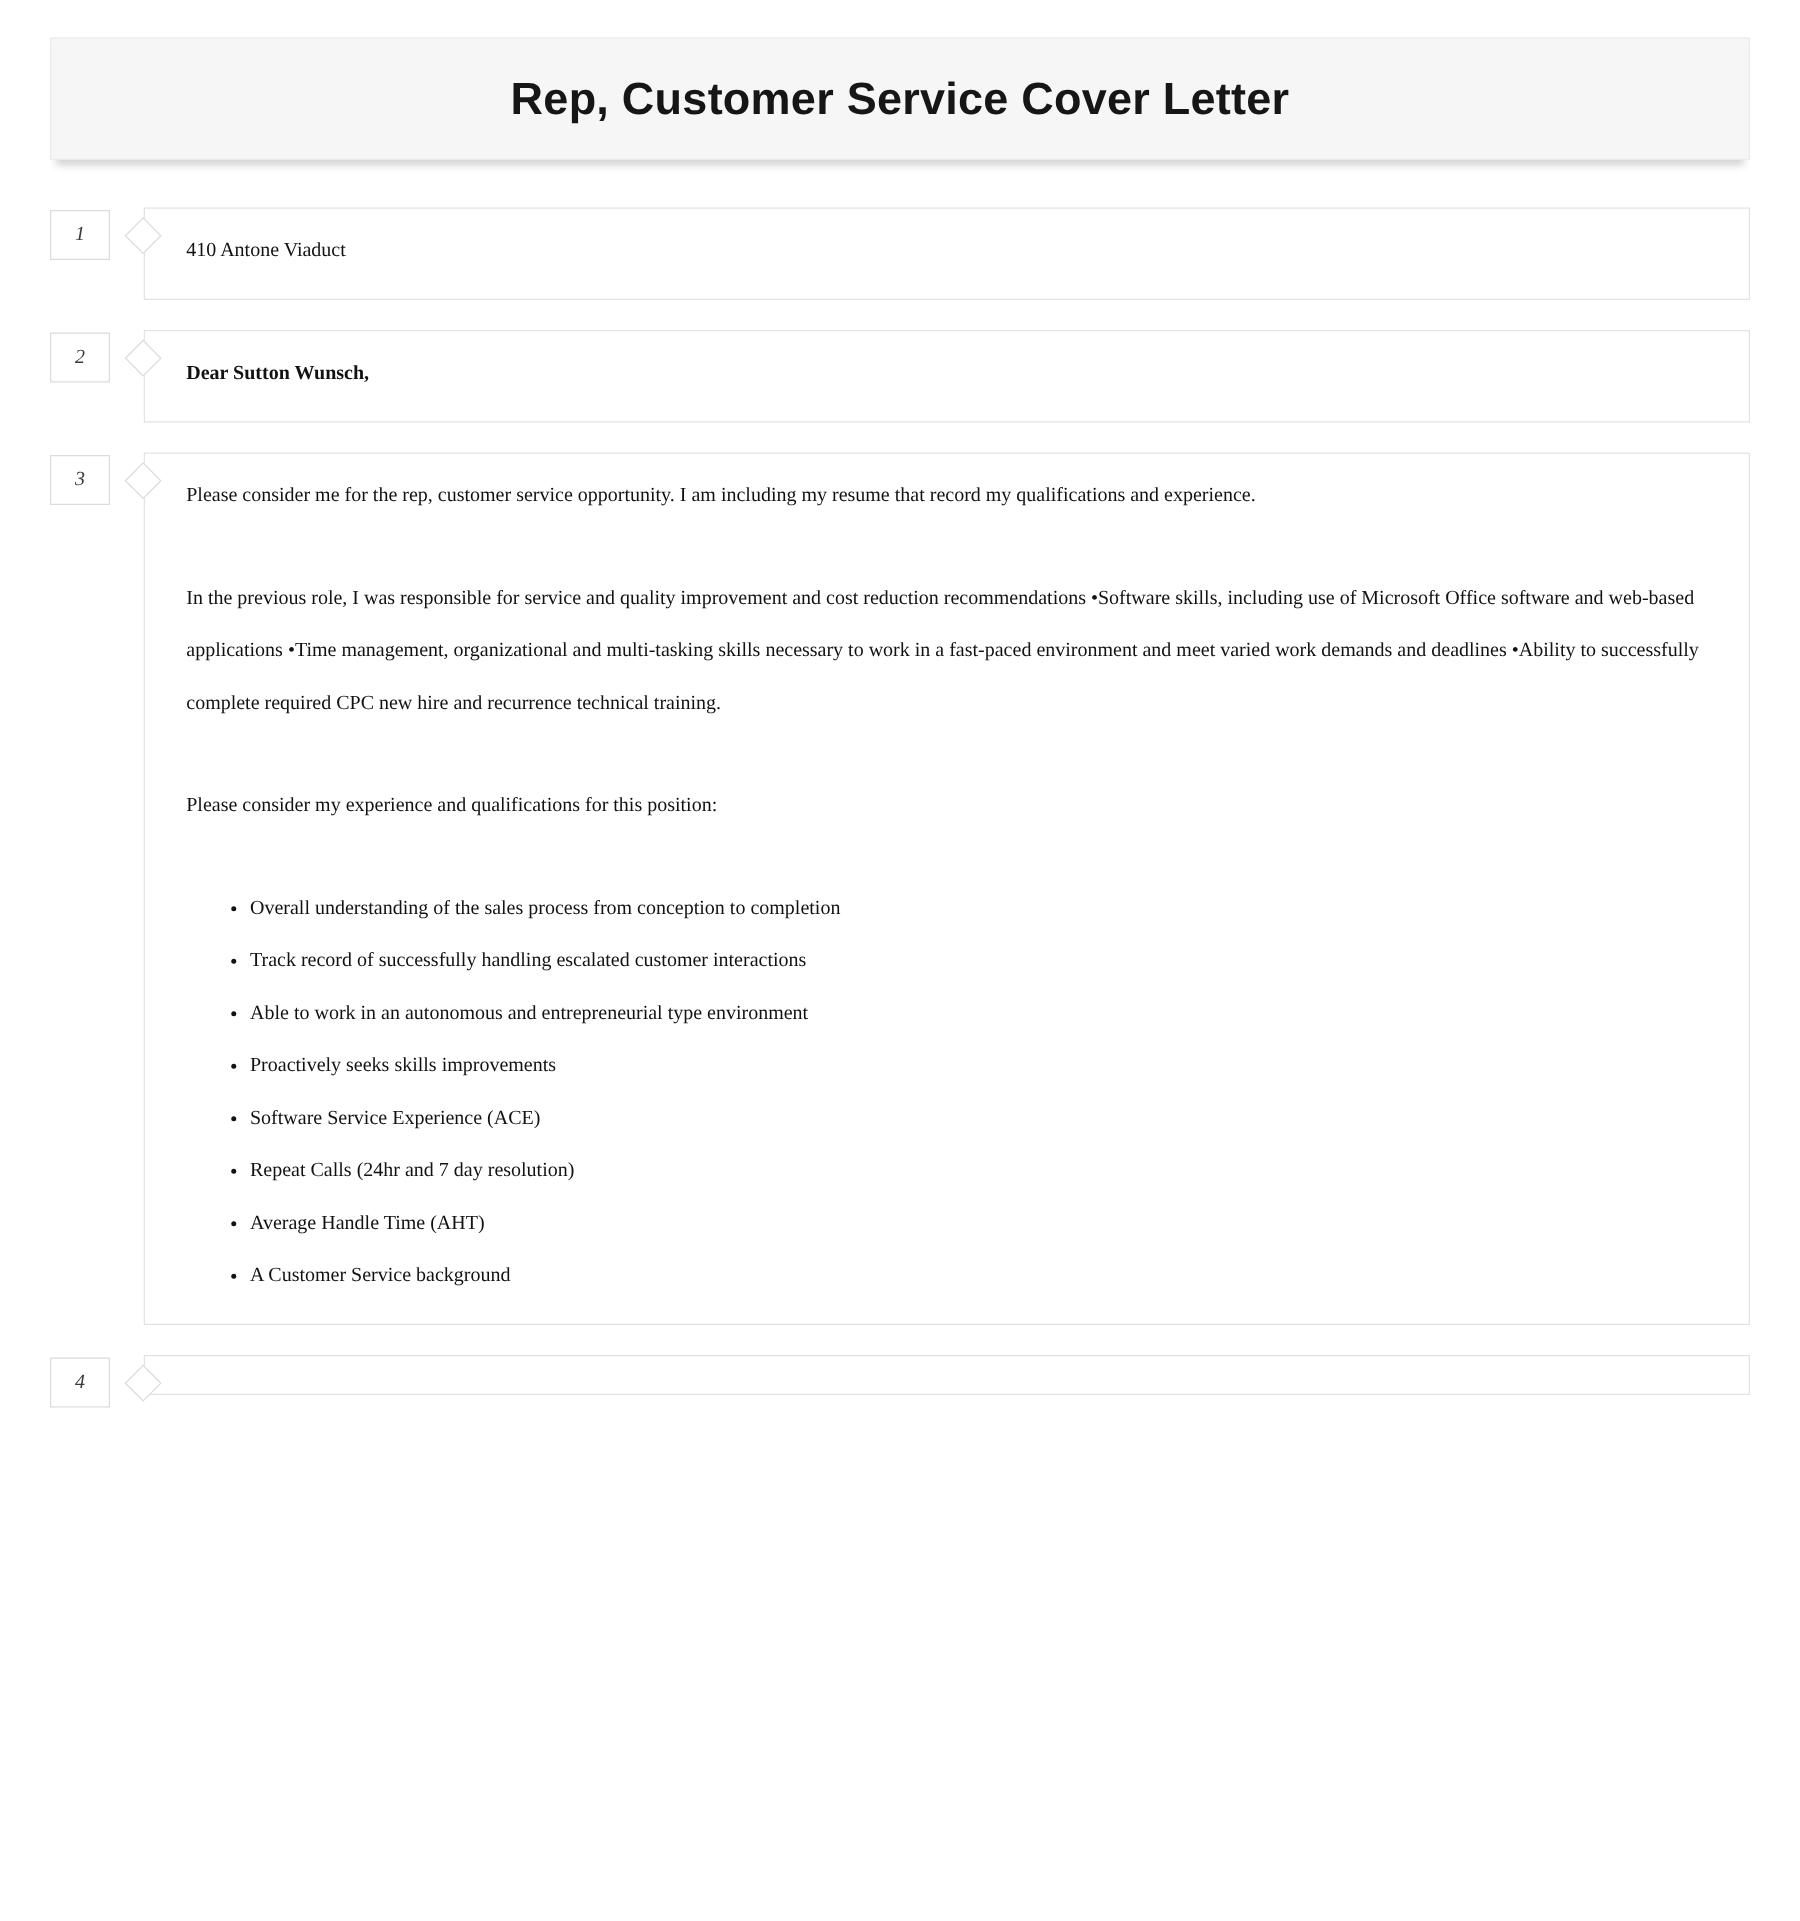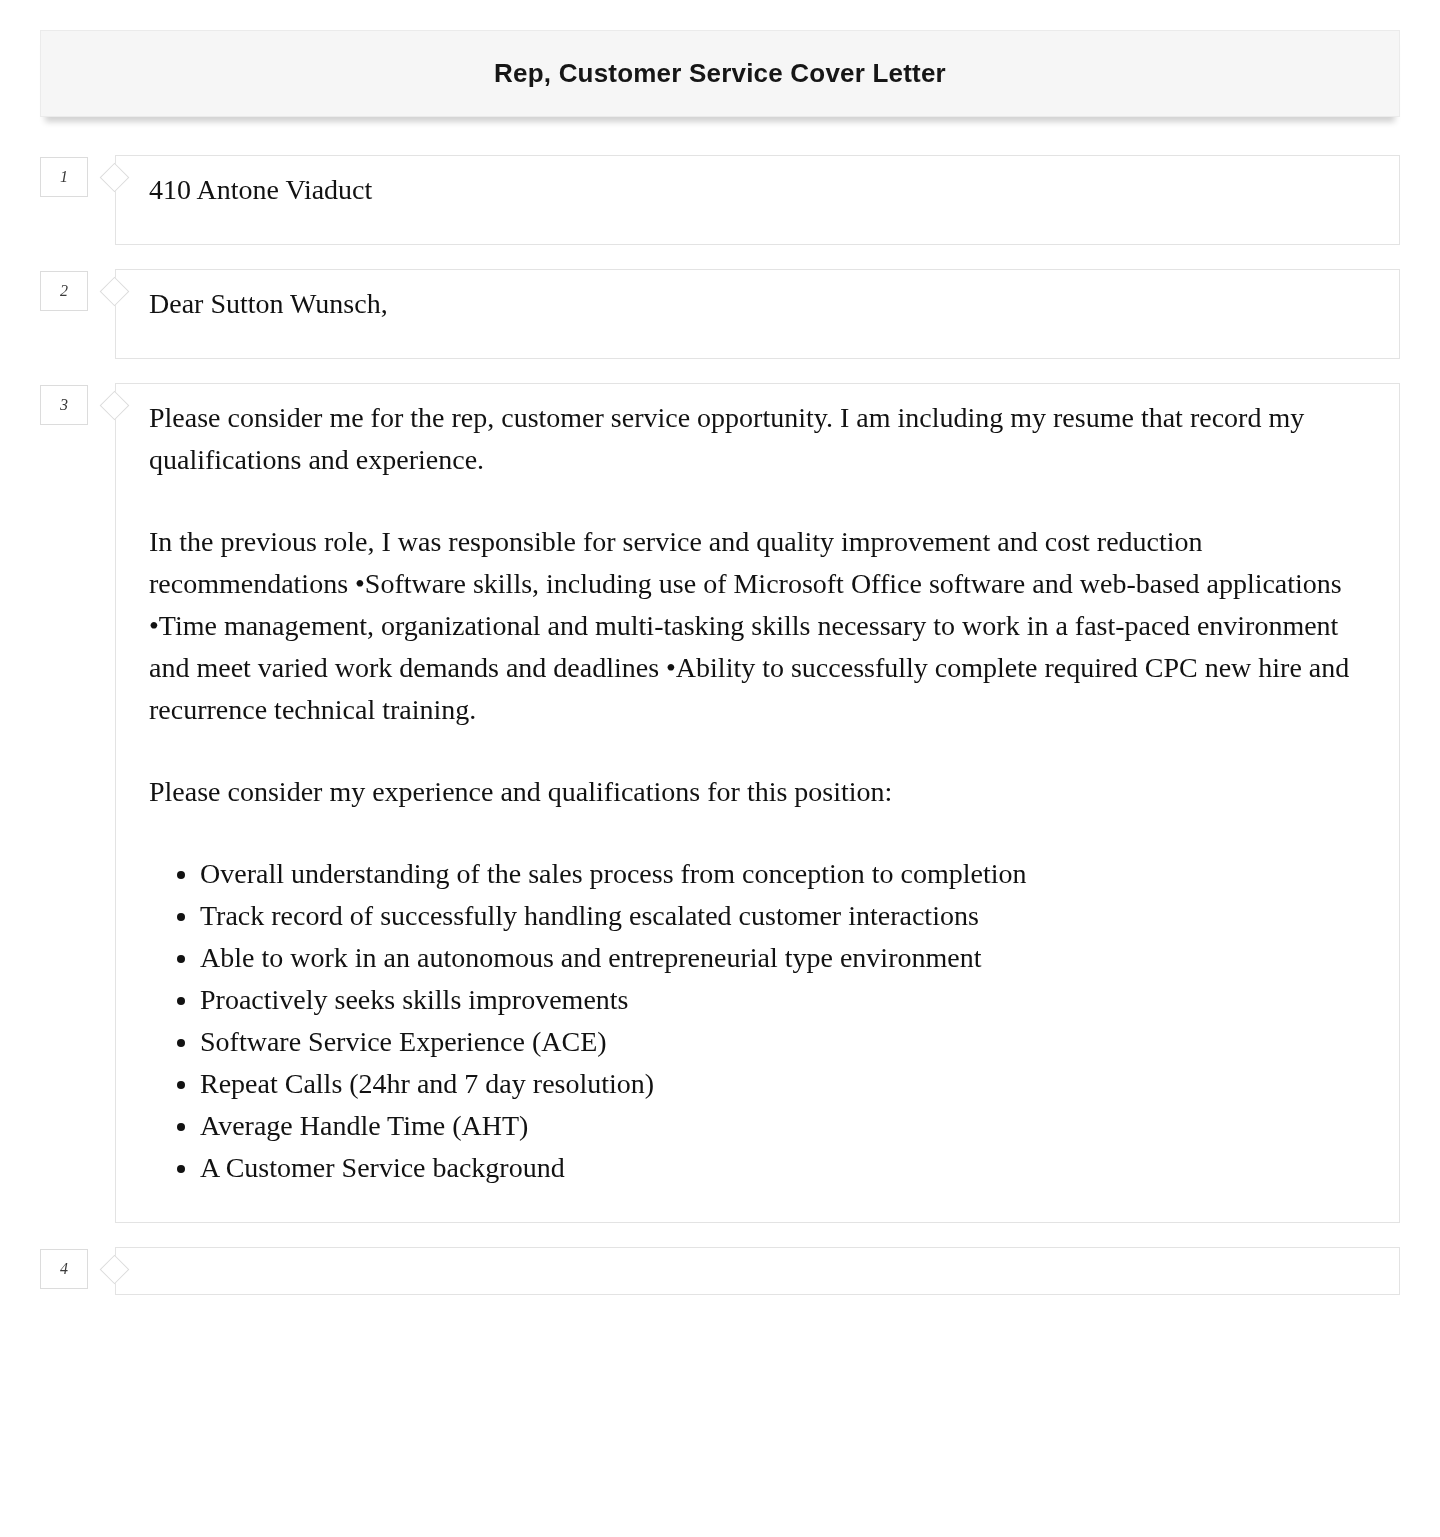--- a/index.html
+++ b/index.html
@@ -14,21 +14,21 @@
   .page-header {
     margin: 30px 40px 0 40px;
     background: #f6f6f6;
     border: 1px solid #ebebeb;
     padding: 27px 10px;
     text-align: center;
     box-shadow: 0 10px 6px -5px rgba(0,0,0,0.18);
   }
   .page-header h1 {
     font-family: "Liberation Sans", "DejaVu Sans", sans-serif;
-    font-size: 26px;
+    font-size: 36px;
     font-weight: 700;
     color: #161616;
     letter-spacing: 0.2px;
   }
 
   .section {
     display: flex;
     align-items: flex-start;
     margin: 24px 40px 0 40px;
   }
@@ -48,38 +48,38 @@
     margin-top: 2px;
     flex: 0 0 auto;
   }
 
   .box {
     position: relative;
     flex: 1;
     margin-left: 27px;
     border: 1px solid #e3e3e3;
     background: #ffffff;
-    padding: 13px 36px 33px 33px;
-    font-size: 28px;
+    padding: 13px 36px 17px 33px;
+    font-size: 16px;
     line-height: 42px;
   }
 
   .pointer {
     position: absolute;
     left: -12px;
     top: 11px;
     width: 21px;
     height: 21px;
     background: #ffffff;
     border: 1px solid #dcdcdc;
     transform: rotate(45deg);
   }
 
   .box p + p { margin-top: 40px; }
-  .bold { font-weight: 400; }
+  .bold { font-weight: 700; }
 
   .box ul {
     margin-top: 40px;
     padding-left: 51px;
     list-style: disc;
   }
   .box ul li { line-height: 42px; }
 </style>
 </head>
 <body>

